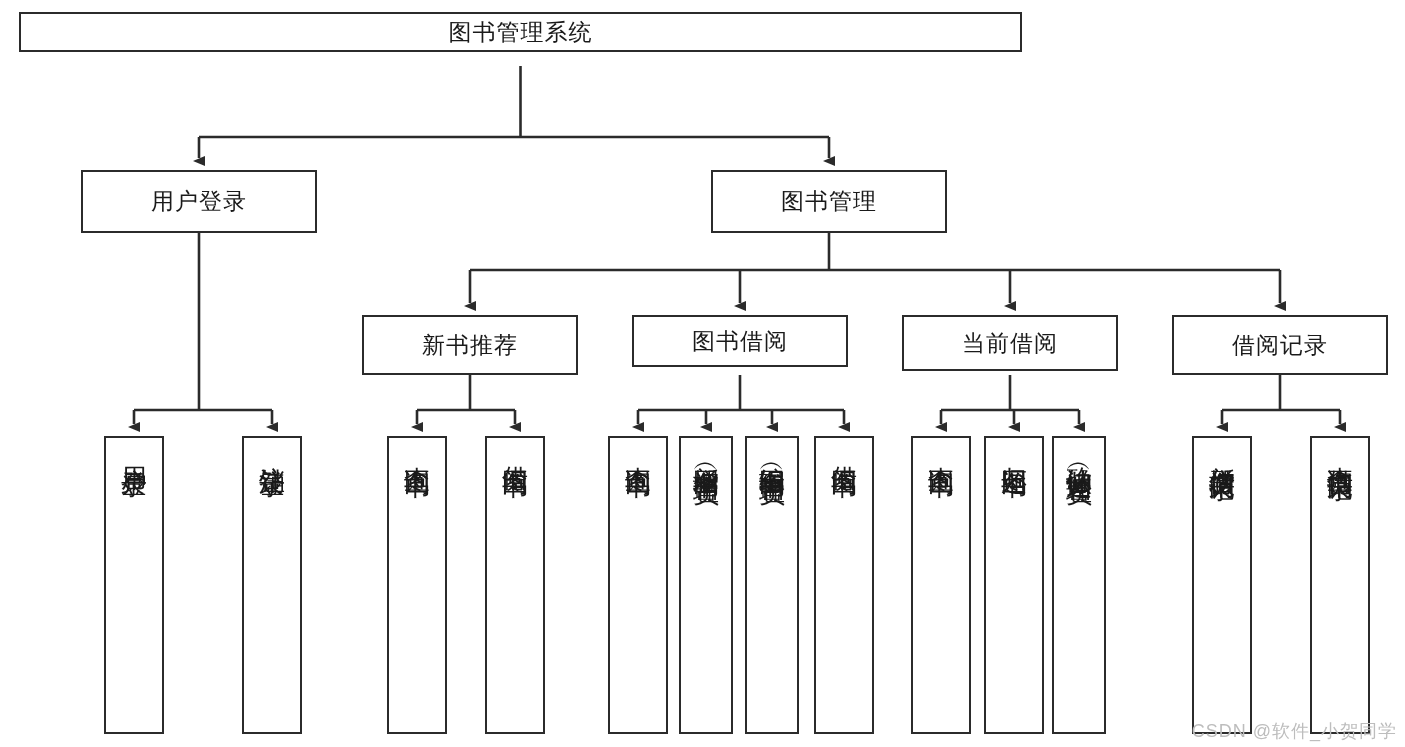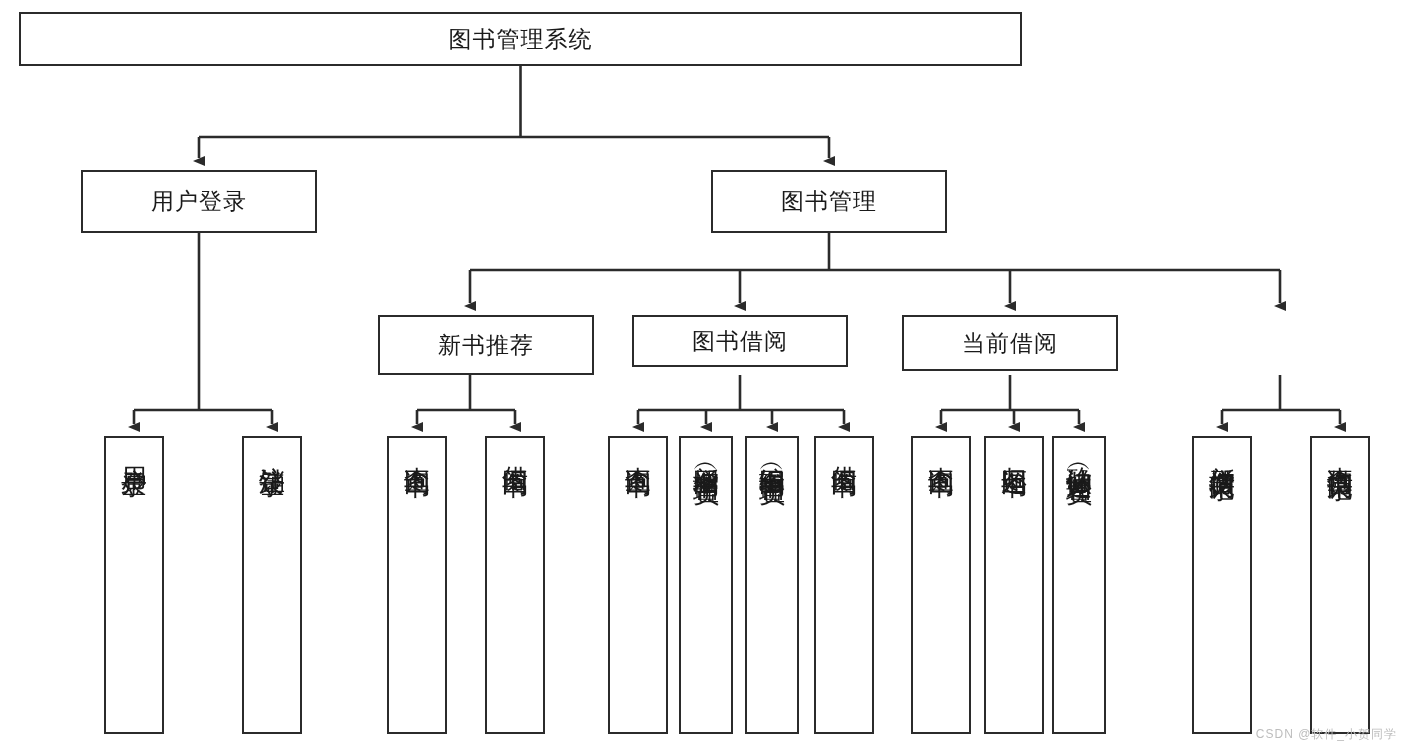--- a/index.html
+++ b/index.html
@@ -58,21 +58,21 @@
     line-height:1.04;
     letter-spacing:2px;
     white-space:nowrap;
     height:auto;
     margin-top:2px;
   }
   .watermark{
     position:absolute;
     right:8px;
     bottom:4px;
-    font-size:12px;
+    font-size:18px;
     color:#bdbdbd;
     letter-spacing:1px;
     z-index:5;
     white-space:nowrap;
   }
 </style>
 </head>
 <body>
 
 <div id="canvas">
@@ -113,39 +113,42 @@
         <path d="M941,410 L941,424" marker-end="url(#arrow)"></path>
         <path d="M1014,410 L1014,424" marker-end="url(#arrow)"></path>
         <path d="M1079,410 L1079,424" marker-end="url(#arrow)"></path>
         <path d="M1280,375 L1280,410"></path>
         <path d="M1222,410 L1340,410"></path>
         <path d="M1222,410 L1222,424" marker-end="url(#arrow)"></path>
         <path d="M1340,410 L1340,424" marker-end="url(#arrow)"></path>
       </g>
   </svg>
 
-  <div class="node h-node root" id="node-root" style="left: 19px; top: 12px; width: 1003px; height: 54px;">
+  <div class="node h-node root" id="node-root" style="left: 19px; top: 12px; width: 1003px; height: 40px;">
     <span class="lbl">图书管理系统</span>
   </div>
 
   <div class="node h-node" id="node-l2-0" style="left: 81px; top: 170px; width: 236px; height: 63px;">
     <span class="lbl">用户登录</span>
   </div>
   <div class="node h-node" id="node-l2-1" style="left: 711px; top: 170px; width: 236px; height: 63px;">
     <span class="lbl">图书管理</span>
   </div>
 
-  <div class="node h-node" id="node-l3-0" style="left: 378px; top: 315px; width: 216px; height: 60px;">
+  <div class="node h-node" id="node-l3-0" style="left: 362px; top: 315px; width: 216px; height: 60px;">
     <span class="lbl">新书推荐</span>
   </div>
   <div class="node h-node" id="node-l3-1" style="left: 632px; top: 315px; width: 216px; height: 52px;">
     <span class="lbl">图书借阅</span>
   </div>
   <div class="node h-node" id="node-l3-2" style="left: 902px; top: 315px; width: 216px; height: 56px;">
     <span class="lbl">当前借阅</span>
+  </div>
+  <div class="node h-node" id="node-l3-3" style="left: 1172px; top: 315px; width: 216px; height: 60px;">
+    <span class="lbl">借阅记录</span>
   </div>
 
   <div class="node leaf" id="node-leaf-0" style="left: 104px; top: 436px; width: 60px; height: 298px;">
     <span class="lbl">用户登录</span>
   </div>
   <div class="node leaf" id="node-leaf-1" style="left: 242px; top: 436px; width: 60px; height: 298px;">
     <span class="lbl">注销登录</span>
   </div>
   <div class="node leaf" id="node-leaf-2" style="left: 387px; top: 436px; width: 60px; height: 298px;">
     <span class="lbl">查询图书</span>

